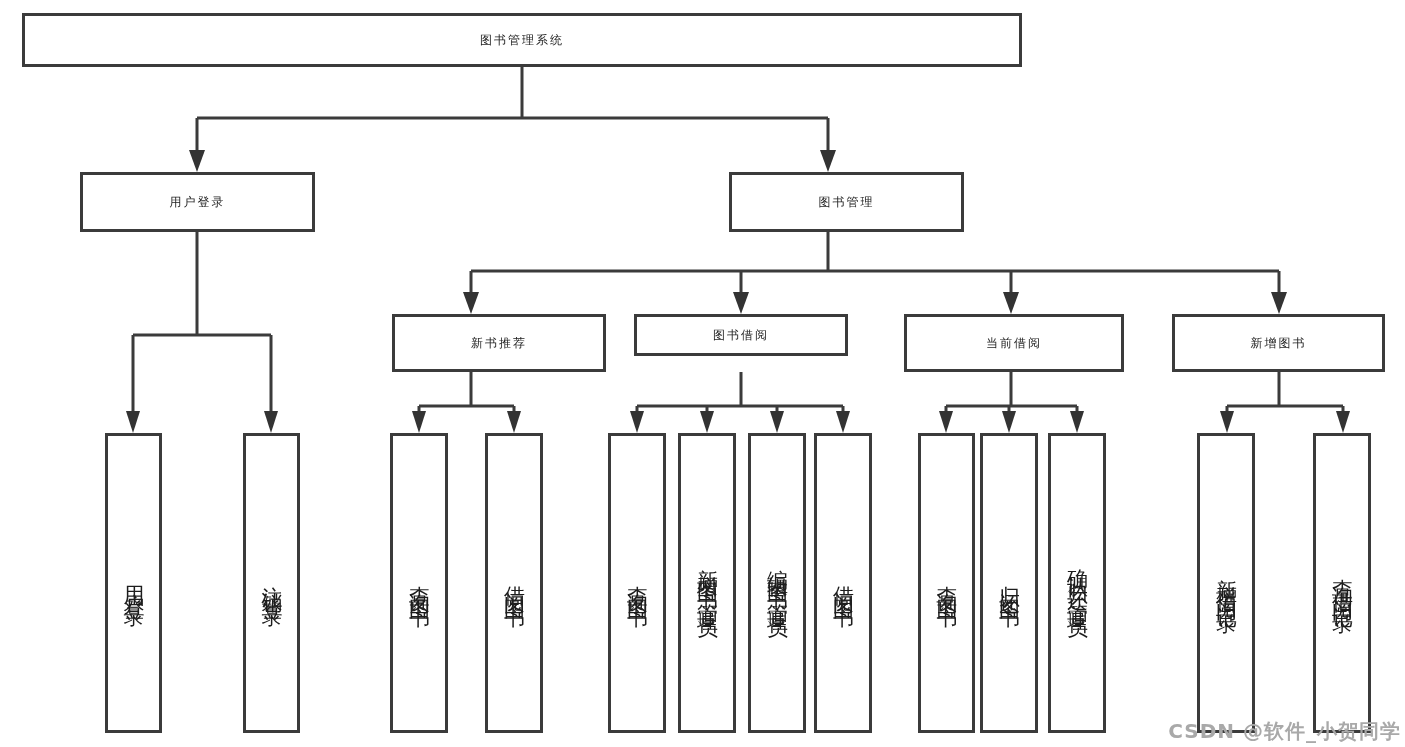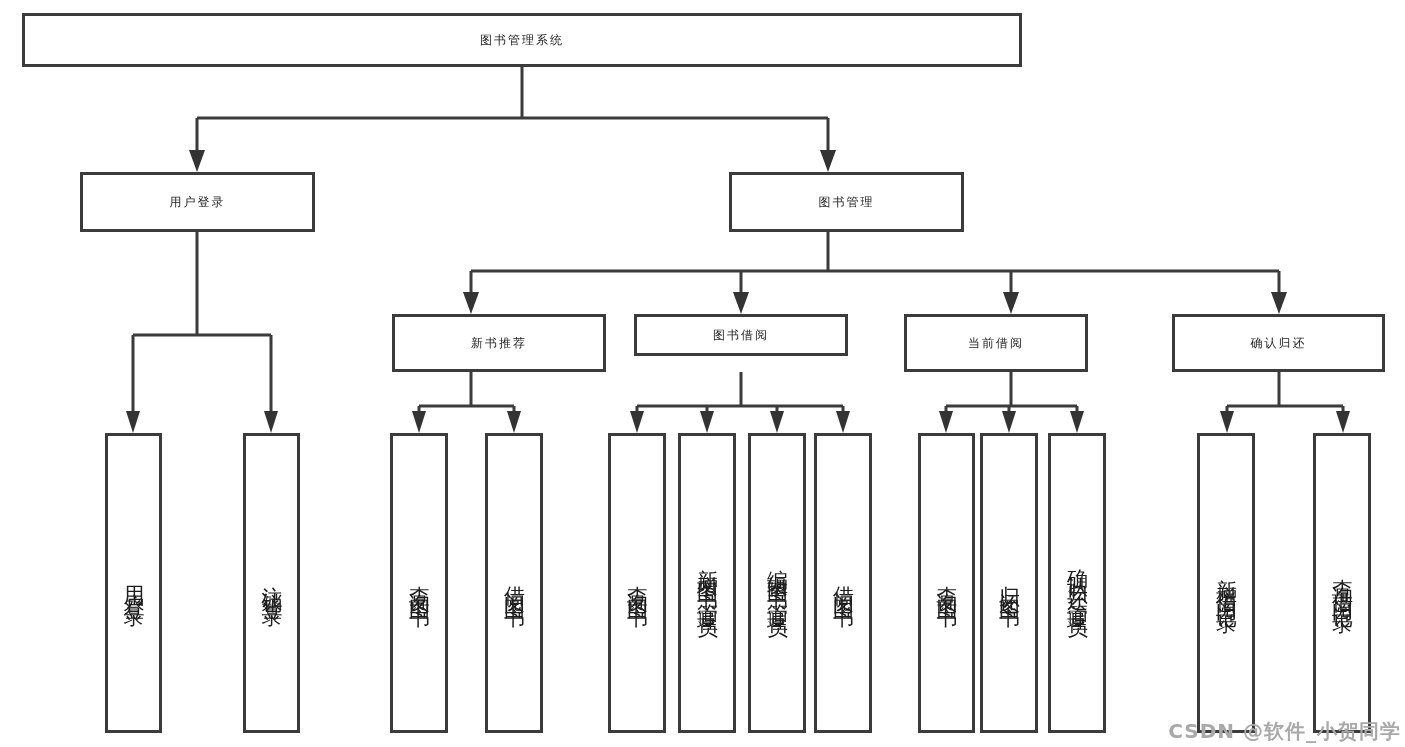--- a/index.html
+++ b/index.html
@@ -108,25 +108,25 @@
   <div class="node h" style="left:710px; top:172px; width:235px; height:60px;margin-left:19px;">
     <span class="label">图书管理</span>
   </div>
 
   <div class="node h" style="left:364px; top:314px; width:214px; height:58px;margin-left:28px;">
     <span class="label">新书推荐</span>
   </div>
   <div class="node h" style="left:634px; top:314px; width:214px; height:42px;justify-content:center;">
     <span class="label">图书借阅</span>
   </div>
-  <div class="node h" style="left:904px; top:314px; width:184px; height:58px;">
+  <div class="node h" style="left:904px; top:314px; width:220px; height:58px;">
     <span class="label">当前借阅</span>
   </div>
   <div class="node h" style="left:1172px; top:314px; width:213px; height:58px;">
-    <span class="label">确认归还</span>
+    <span class="label">新增图书</span>
   </div>
 
   <div class="node v" style="left:105px; top:433px; width:57px; height:300px;">
     <span class="label">用户登录</span>
   </div>
   <div class="node v" style="left:243px; top:433px; width:57px; height:300px;">
     <span class="label">注销登录</span>
   </div>
 
   <div class="node v" style="left:390px; top:433px; width:58px; height:300px;">

